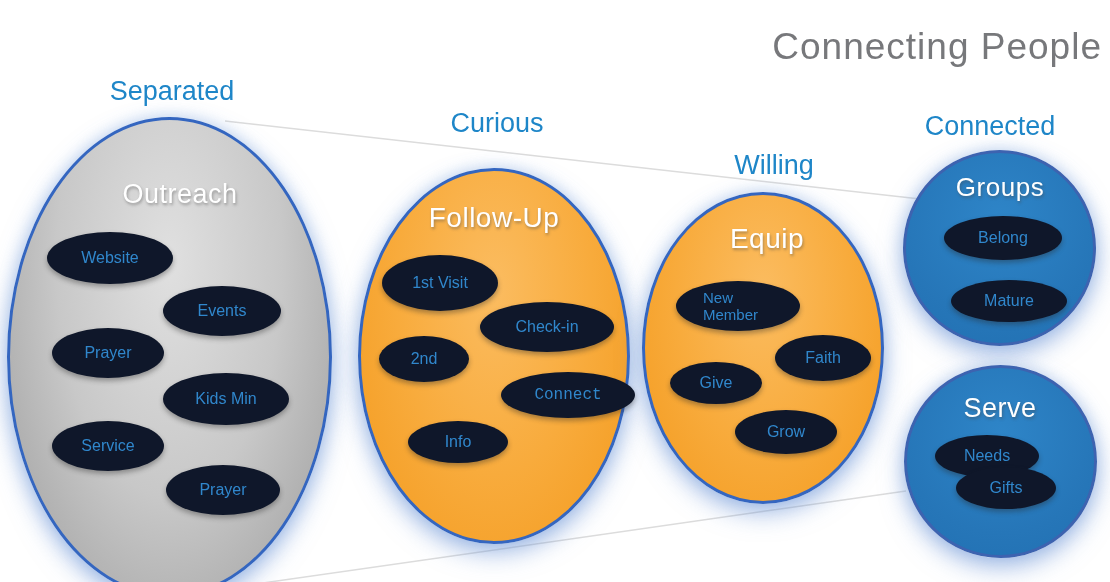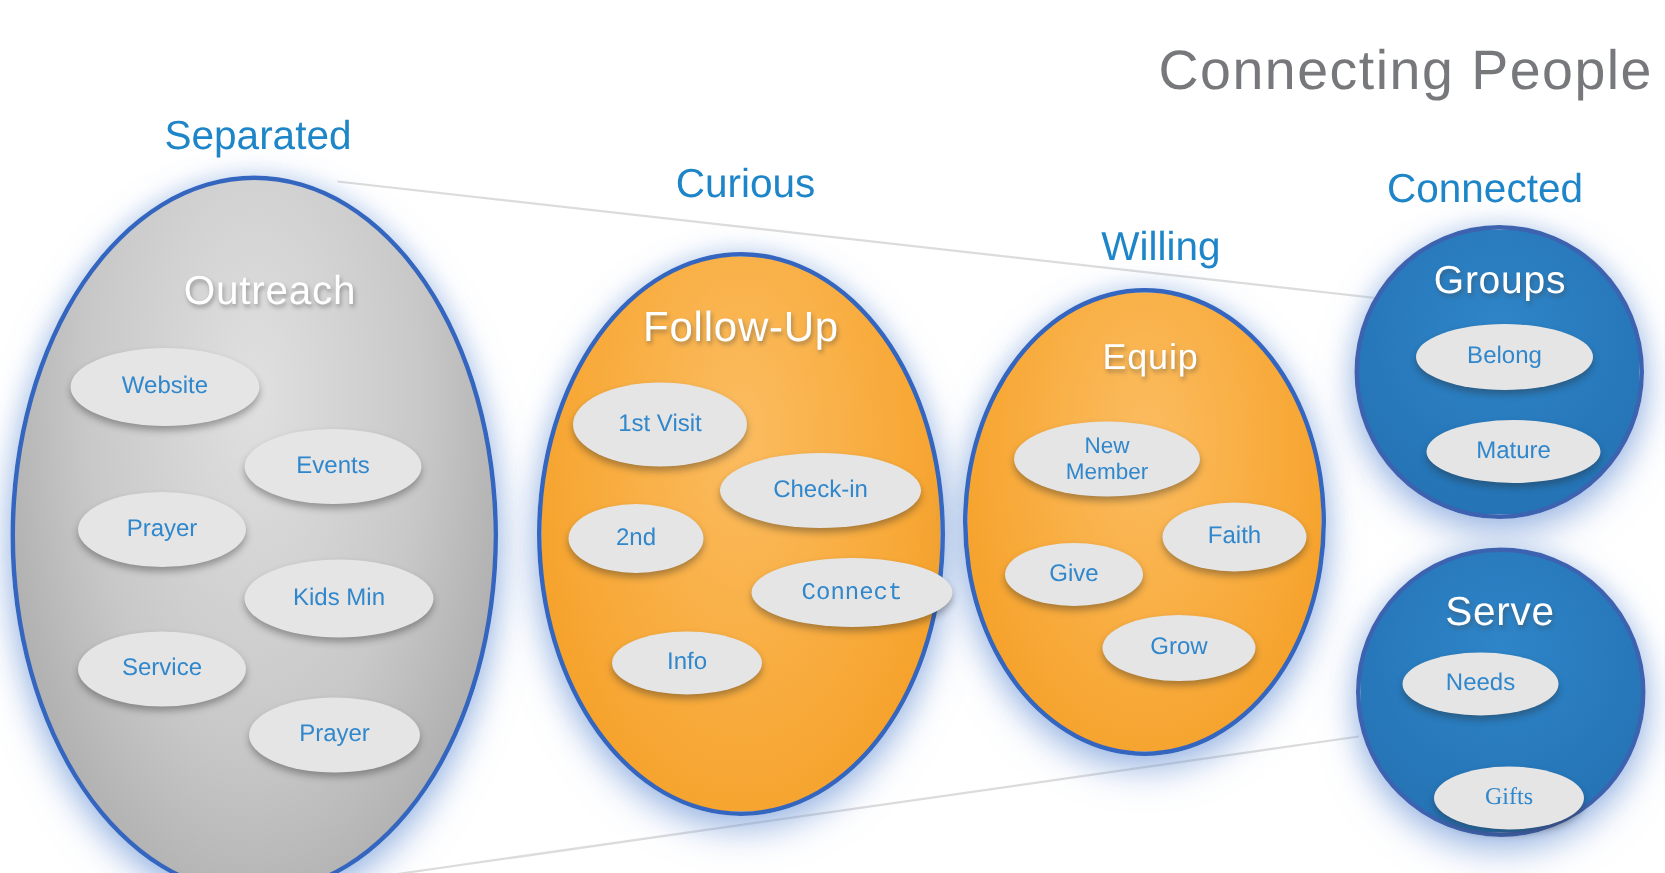--- a/index.html
+++ b/index.html
@@ -49,28 +49,28 @@
   .c-groups { left:903px; top:130px; width:193px; height:196px; }
   .c-serve  { left:904px; top:345px; width:193px; height:193px; }
 
   .heading {
     position:absolute; z-index:2; transform:translate(-50%,-50%);
     color:#fff; white-space:nowrap; letter-spacing:0.5px;
     text-shadow:1px 2px 3px rgba(70,70,70,.45);
   }
   .h-outreach { left:180px;  top:174px; font-size:27px; }
   .h-followup { left:494px;  top:198px; font-size:28px; }
-  .h-equip    { left:767px;  top:219px; font-size:24px; }
+  .h-equip    { left:767px;  top:219px; font-size:28px; }
   .h-groups   { left:1000px; top:167px; font-size:26px; }
   .h-serve    { left:1000px; top:388px; font-size:27px; font-weight:normal; }
 
   .pill {
     position:absolute; z-index:2; transform:translate(-50%,-50%);
-    background:#e5e5e5; border-radius:50%;
-    display:flex; align-items:center; justify-content:center; text-align:center;
+    background:#0f172a; border-radius:50%;
+    display:flex; align-items:center; justify-content:center; 
     color:var(--pill-text, #3087CC); font-size:16px; line-height:1.15;
     box-shadow:0 3px 5px rgba(40,40,40,.38);
   }
   .p-website   { left:110px;  top:238px; width:126px; height:52px; }
   .p-events    { left:222px;  top:291px; width:118px; height:50px; }
   .p-stream    { left:108px;  top:333px; width:112px; height:50px; }
   .p-kidsmin   { left:226px;  top:379px; width:126px; height:52px; }
   .p-service   { left:108px;  top:426px; width:112px; height:50px; }
   .p-prayer    { left:223px;  top:470px; width:114px; height:50px; }
   .p-1stvisit  { left:440px;  top:263px; width:116px; height:56px; }
@@ -78,21 +78,21 @@
   .p-2nd       { left:424px;  top:339px; width:90px;  height:46px; }
   .p-connect   { left:568px;  top:375px; width:134px; height:46px;font-family:Liberation Mono, monospace; }
   .p-info      { left:458px;  top:422px; width:100px; height:42px; }
   .p-newmember { left:738px;  top:286px; width:124px; height:50px; font-size:15px; }
   .p-faith     { left:823px;  top:338px; width:96px;  height:46px; }
   .p-give      { left:716px;  top:363px; width:92px;  height:42px; }
   .p-grow      { left:786px;  top:412px; width:102px; height:44px; }
   .p-belong    { left:1003px; top:218px; width:118px; height:44px; }
   .p-mature    { left:1009px; top:281px; width:116px; height:42px; }
   .p-needs     { left:987px;  top:436px; width:104px; height:42px; }
-  .p-gifts     { left:1006px; top:512px; width:100px; height:42px;font-family:Liberation Serif, serif; }
+  .p-gifts     { left:1006px; top:468px; width:100px; height:42px; }
   .wrap { display:inline-block; width:70px; }
 </style>
 </head>
 <body>
 
 <div class="canvas" style="--title-gray: #77787B; --stage-label: #1E86C8; --pill-text: #3087CC; --border-blue: #3466C0;">
 
   <svg class="funnel-lines" width="1110" height="582" viewBox="0 0 1110 582">
     <line x1="225" y1="101" x2="938" y2="181" stroke="#DCDCDC" stroke-width="1.5"></line>
     <line x1="228" y1="568" x2="906" y2="471" stroke="#DCDCDC" stroke-width="1.5"></line>

